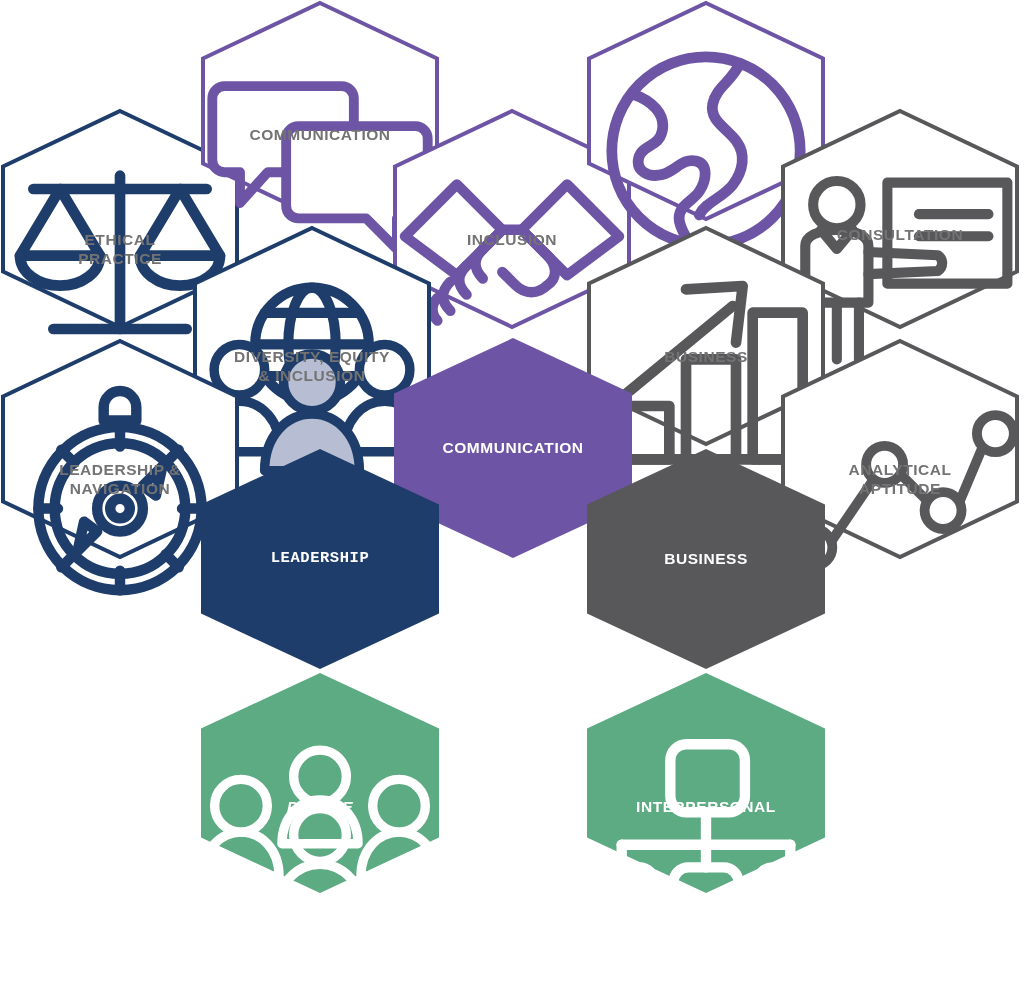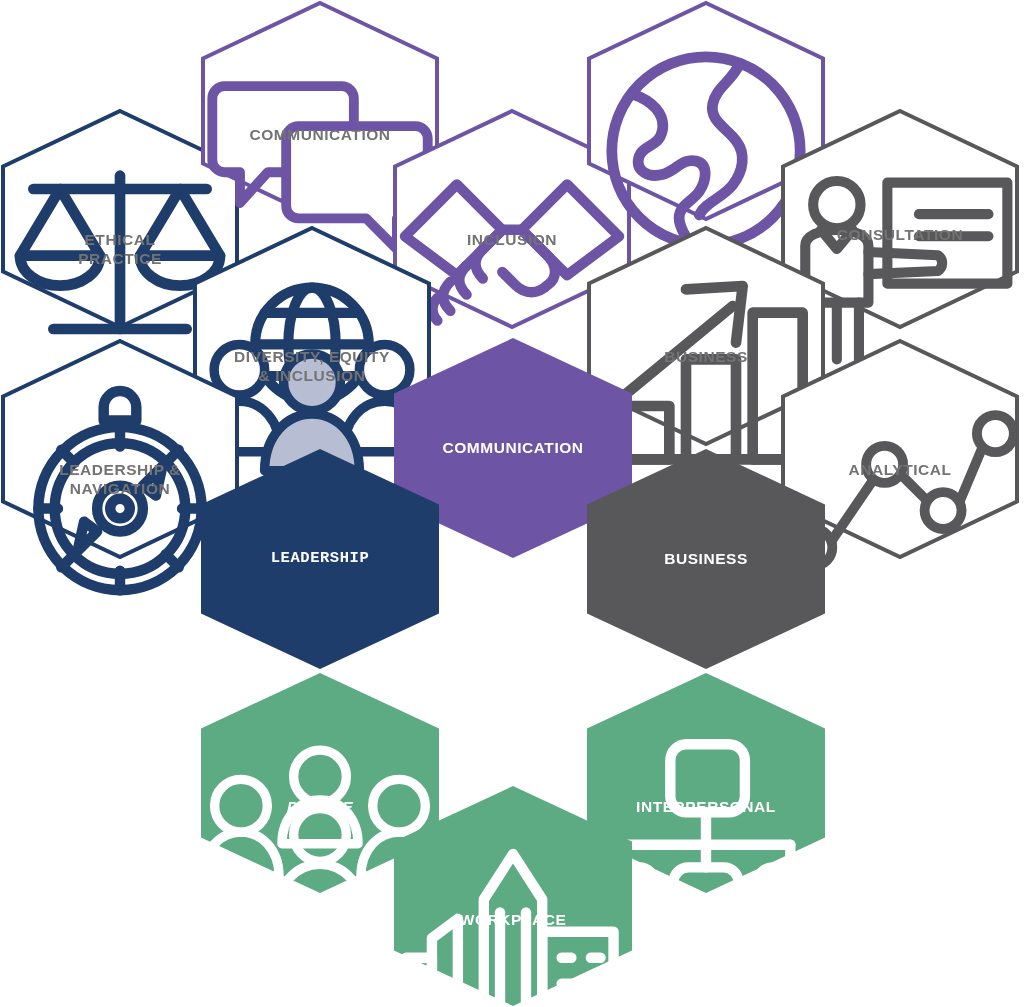--- a/index.html
+++ b/index.html
@@ -177,20 +177,21 @@
           <line x1="40" y1="24" x2="49" y2="33" fill="none" stroke="#58585b" stroke-width="3.2" stroke-linecap="round" stroke-linejoin="round"></line>
           <line x1="58" y1="33" x2="66" y2="14" fill="none" stroke="#58585b" stroke-width="3.2" stroke-linecap="round" stroke-linejoin="round"></line>
           <circle cx="11" cy="47" r="6" fill="#ffffff" stroke="#58585b" stroke-width="3.2"></circle>
           <circle cx="34" cy="20" r="6" fill="#ffffff" stroke="#58585b" stroke-width="3.2"></circle>
           <circle cx="53" cy="35" r="6" fill="#ffffff" stroke="#58585b" stroke-width="3.2"></circle>
           <circle cx="70" cy="10" r="6" fill="#ffffff" stroke="#58585b" stroke-width="3.2"></circle>
         </svg>
       </div>
       <div class="hexlabel lbl-outline" style="top: 122px;">
         <div>ANALYTICAL</div>
+        <div>APTITUDE</div>
       </div>
     </div>
     <div class="hex" style="left: 393px; top: 337px;">
       <svg viewBox="0 0 240 222">
         <path d="M120,1 L239,56.5 L239,165.5 L120,221 L1,165.5 L1,56.5 Z" fill="#6d54a5" stroke="none" stroke-width="0" stroke-linejoin="miter"></path>
       </svg>
       <div class="hexlabel lbl-solid" style="top: 101px;">
         <div>COMMUNICATION</div>
       </div>
     </div>
@@ -244,34 +245,13 @@
           <line x1="63" y1="33" x2="63" y2="40" fill="none" stroke="#ffffff" stroke-width="3.2" stroke-linecap="round" stroke-linejoin="round"></line>
           <rect x="1" y="40" width="20" height="17" rx="4.5" fill="none" stroke="#ffffff" stroke-width="3.2" stroke-linecap="round" stroke-linejoin="round"></rect>
           <rect x="27" y="40" width="20" height="17" rx="4.5" fill="none" stroke="#ffffff" stroke-width="3.2" stroke-linecap="round" stroke-linejoin="round"></rect>
           <rect x="53" y="40" width="20" height="17" rx="4.5" fill="none" stroke="#ffffff" stroke-width="3.2" stroke-linecap="round" stroke-linejoin="round"></rect>
         </svg>
       </div>
       <div class="hexlabel lbl-solid" style="top: 125px;">
         <div>INTERPERSONAL</div>
       </div>
     </div>
-    <div class="hex" style="left: 393px; top: 785px;">
-      <svg viewBox="0 0 240 222">
-        <path d="M120,1 L239,56.5 L239,165.5 L120,221 L1,165.5 L1,56.5 Z" fill="#5cab83" stroke="none" stroke-width="0" stroke-linejoin="miter"></path>
-      </svg>
-      <div class="icon" style="top: 52px;">
-        <svg width="74" height="66" viewBox="0 0 74 66">
-          <path d="M28 18 L37 4 L46 18 V62 H28 Z" fill="none" stroke="#ffffff" stroke-width="3.2" stroke-linecap="round" stroke-linejoin="round"></path>
-          <line x1="33" y1="22" x2="33" y2="62" fill="none" stroke="#ffffff" stroke-width="3.2" stroke-linecap="round" stroke-linejoin="round"></line>
-          <line x1="41" y1="22" x2="41" y2="62" fill="none" stroke="#ffffff" stroke-width="3.2" stroke-linecap="round" stroke-linejoin="round"></line>
-          <path d="M12 30 L20 24 V62 H12 Z" fill="none" stroke="#ffffff" stroke-width="3.2" stroke-linecap="round" stroke-linejoin="round"></path>
-          <path d="M4 36 h8 V62 H4 Z" fill="none" stroke="#ffffff" stroke-width="3.2" stroke-linecap="round" stroke-linejoin="round"></path>
-          <path d="M5 41 h6 M5 46 h6 M5 51 h6 M5 56 h6" fill="none" stroke="#ffffff" stroke-width="3.2" stroke-linecap="round" stroke-linejoin="round"></path>
-          <path d="M46 28 h22 V62 H46 Z" fill="none" stroke="#ffffff" stroke-width="3.2" stroke-linecap="round" stroke-linejoin="round"></path>
-          <path d="M52 36 h3 M61 36 h3 M52 44 h3 M61 44 h3 M52 52 h3 M61 52 h3" fill="none" stroke="#ffffff" stroke-width="3.2" stroke-linecap="round" stroke-linejoin="round"></path>
-          <line x1="1" y1="62" x2="73" y2="62" fill="none" stroke="#ffffff" stroke-width="3.2" stroke-linecap="round" stroke-linejoin="round"></line>
-        </svg>
-      </div>
-      <div class="hexlabel lbl-solid" style="top: 125px;">
-        <div>WORKPLACE</div>
-      </div>
-    </div>
   </div>
 
 </body></html>

